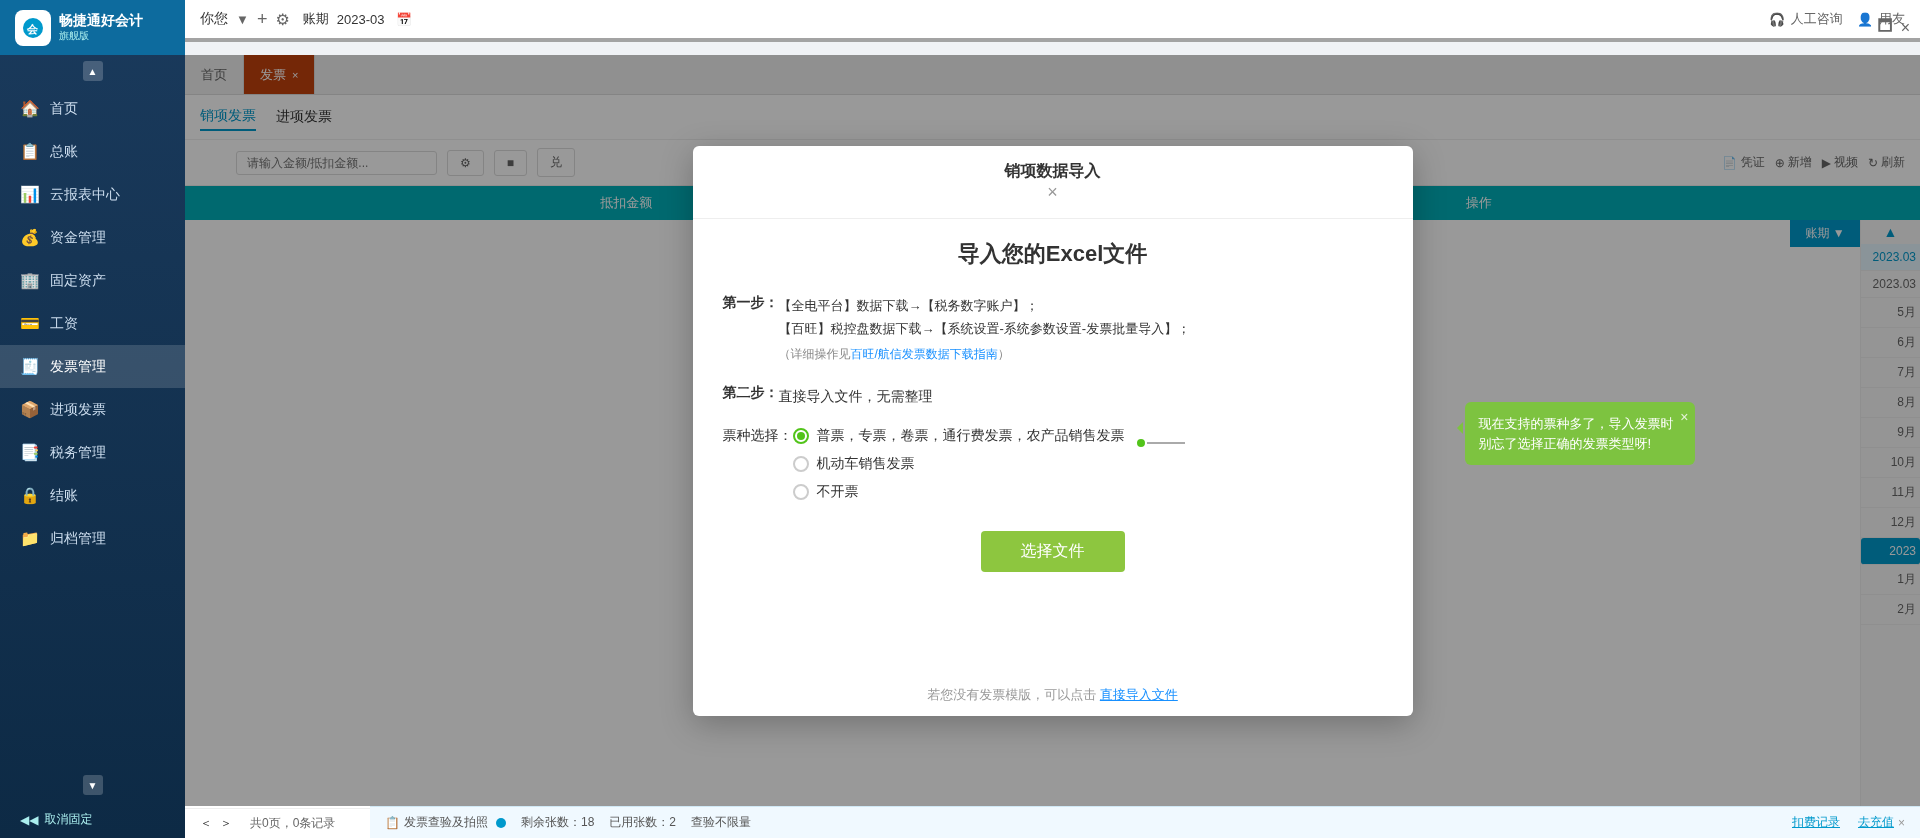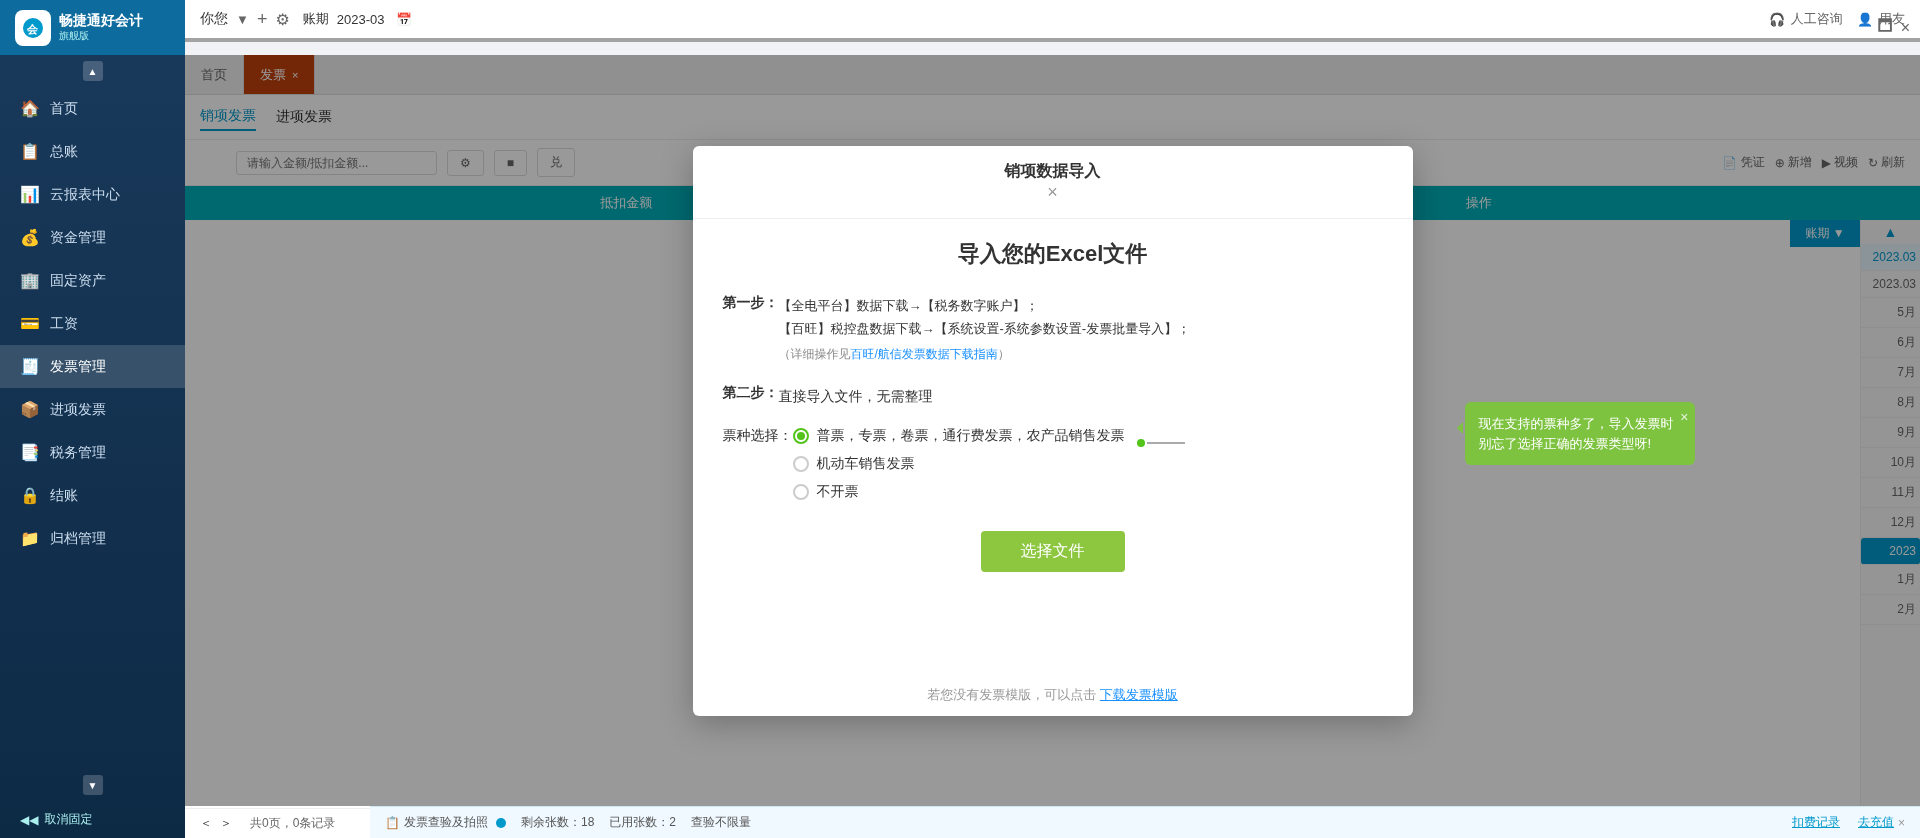--- a/index.html
+++ b/index.html
@@ -559,16 +559,16 @@
         </div>
       </div>
 
       <div class="dialog-btn-area">
         <button class="btn-primary">选择文件</button>
       </div>
     </div>
 
     <div class="dialog-footer">
       <span>若您没有发票模版，可以点击</span>
-      <a class="dialog-footer-link">下载发票模版</a>
+      <a class="dialog-footer-link">直接导入文件</a>
     </div>
   </div>
 </div>
 
 </body></html>

